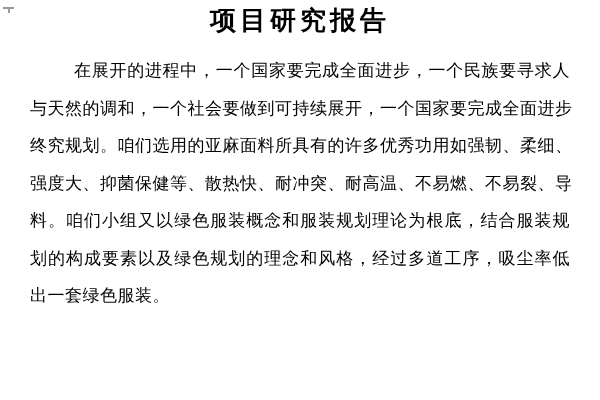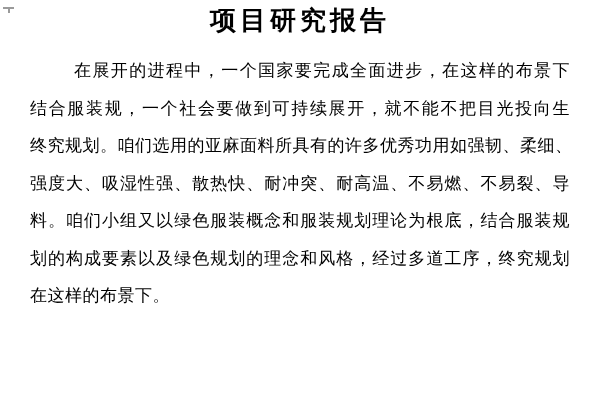--- a/index.html
+++ b/index.html
@@ -66,22 +66,22 @@
 <div class="page">
 
   <div class="anchor">
     <div class="bar"></div>
     <div class="stem"></div>
   </div>
 
   <h1 class="title">项目研究报告</h1>
 
   <div class="body-text">
-    <div class="line indent">在展开的进程中，一个国家要完成全面进步，在这样的布景下</div>
-    <div class="line">结合服装规，一个社会要做到可持续展开，就不能不把目光投向生</div>
+    <div class="line indent">在展开的进程中，一个国家要完成全面进步，一个民族要寻求人</div>
+    <div class="line">与天然的调和，一个社会要做到可持续展开，一个国家要完成全面进步</div>
     <div class="line">终究规划。咱们选用的亚麻面料所具有的许多优秀功用如强韧、柔细、</div>
-    <div class="line">强度大、吸湿性强、散热快、耐冲突、耐高温、不易燃、不易裂、导</div>
+    <div class="line">强度大、抑菌保健等、散热快、耐冲突、耐高温、不易燃、不易裂、导</div>
     <div class="line">料。咱们小组又以绿色服装概念和服装规划理论为根底，结合服装规</div>
-    <div class="line">划的构成要素以及绿色规划的理念和风格，经过多道工序，终究规划</div>
-    <div class="line last">在这样的布景下。</div>
+    <div class="line">划的构成要素以及绿色规划的理念和风格，经过多道工序，吸尘率低</div>
+    <div class="line last">出一套绿色服装。</div>
   </div>
 
 </div>
 
 </body></html>

